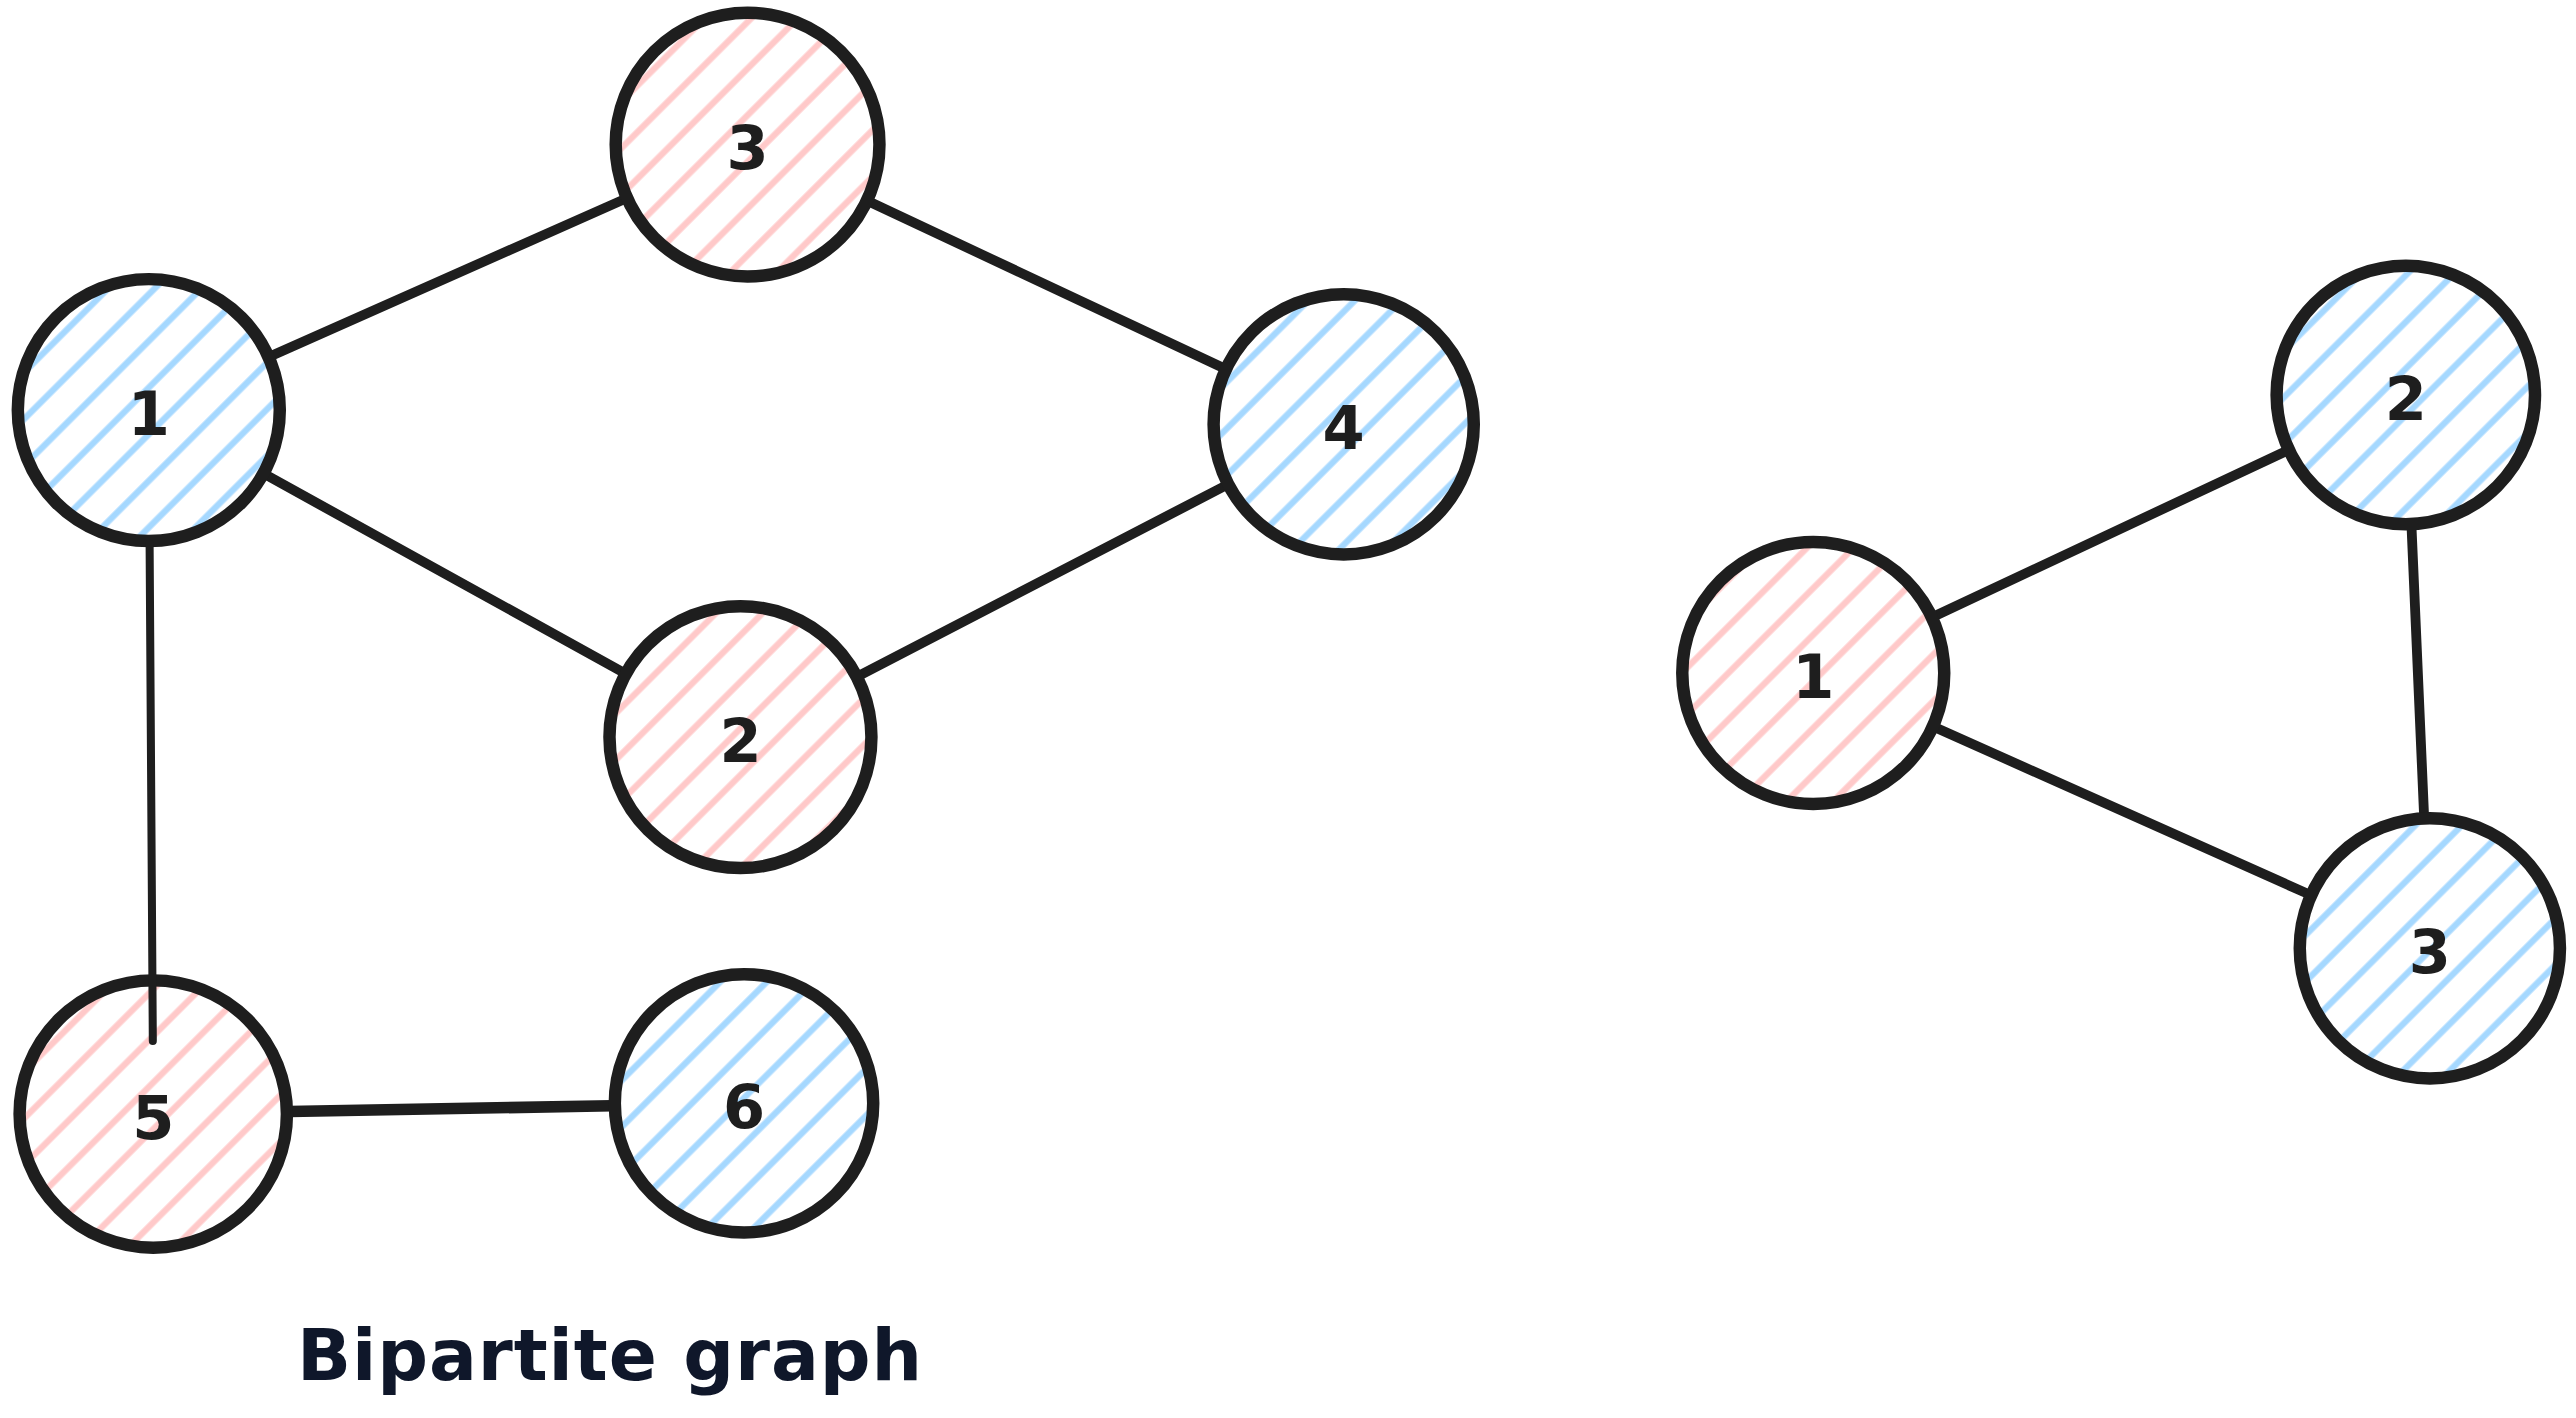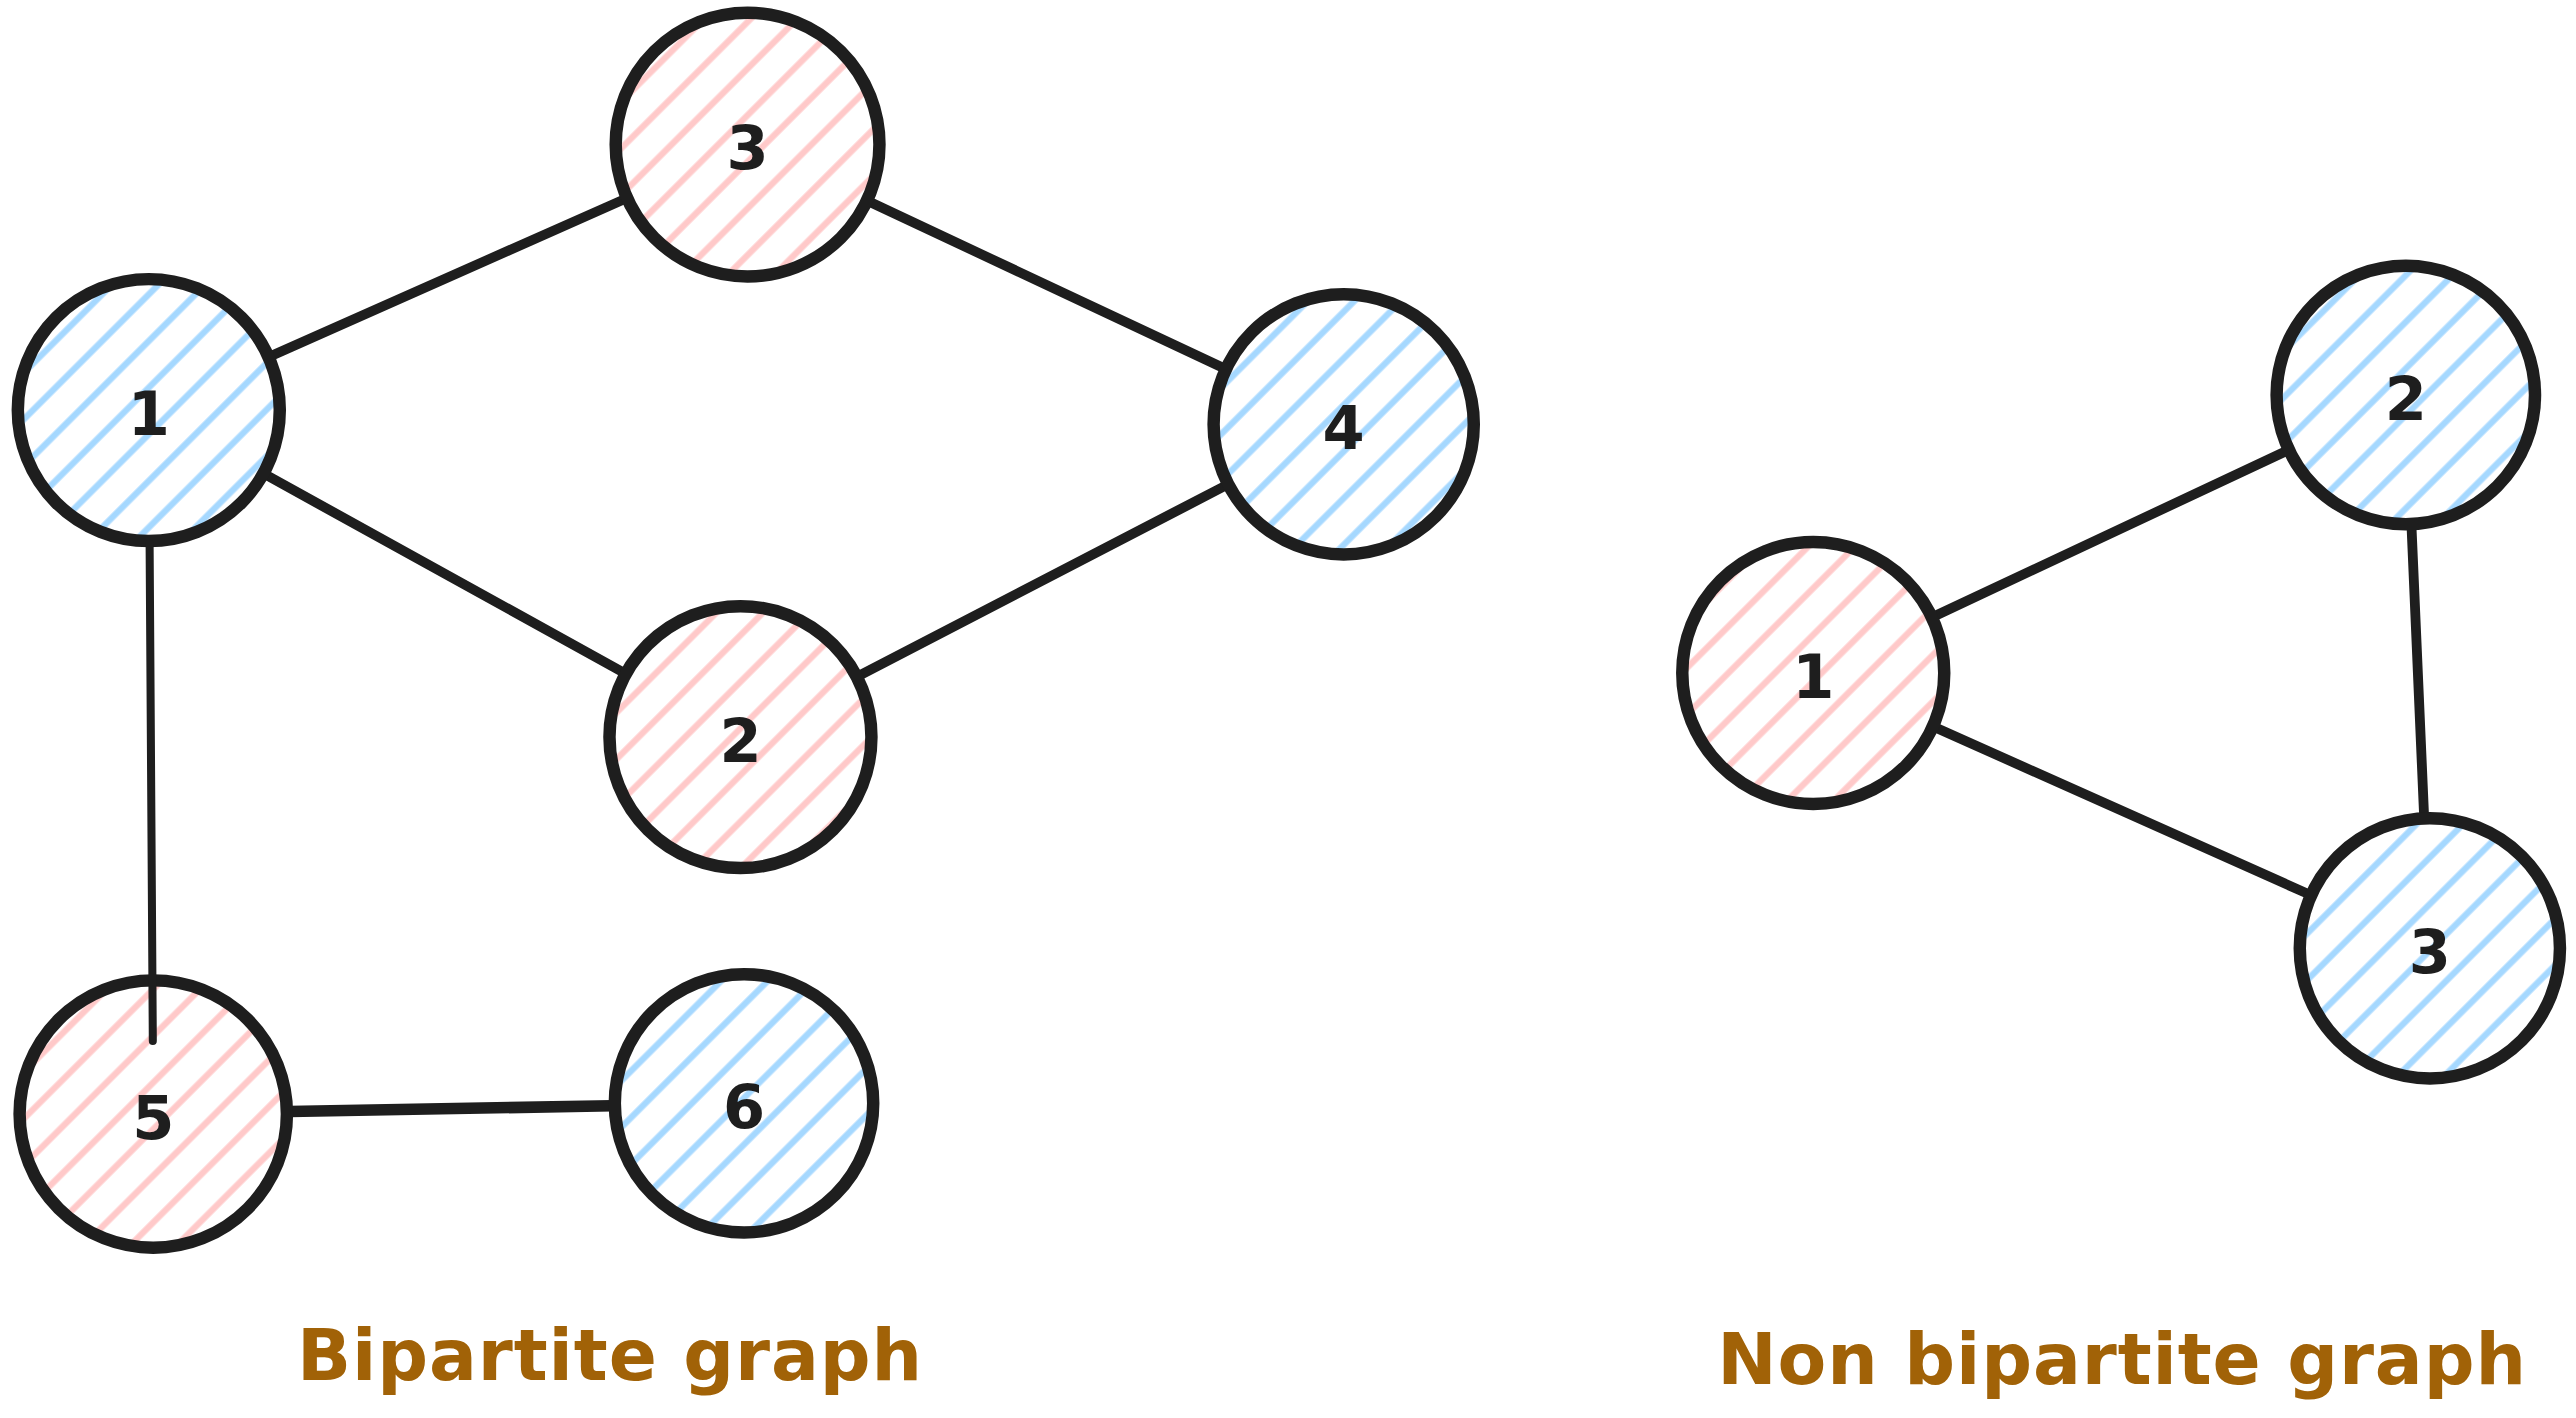--- a/index.html
+++ b/index.html
@@ -21,21 +21,21 @@
     top: 0;
     width: 100%;
     height: 100%;
   }
   .caption {
     position: absolute;
     transform: translate(-50%, -50%);
     font-size: 71px;
     font-weight: 600;
     letter-spacing: 0.9px;
-    color: #a16207;
+    color: #0f172a;
     white-space: nowrap;
     font-family: "DejaVu Sans", sans-serif;
   }
   svg text {
     font-family: "DejaVu Sans", sans-serif;
     font-weight: 600;
     user-select: none;
   }
 </style>
 </head>
@@ -99,15 +99,14 @@
         </g>
         <g>
           <circle cx="2727" cy="1064" r="146" fill="url(#hatch-blue)" stroke="#1e1e1e" stroke-width="14"></circle>
           <text x="2727" y="1068" text-anchor="middle" dominant-baseline="central" font-size="68" fill="#1e1e1e">3</text>
         </g>
       </g>
     </svg>
 
   <div class="caption" id="caption-0" style="left: 610px; top: 1355px;">Bipartite graph</div>
 
-  <div class="caption" id="caption-1" style="left: 2122px; top: 1359px;">Non bipartite graph</div>
 </div>
 
 
 </body></html>

